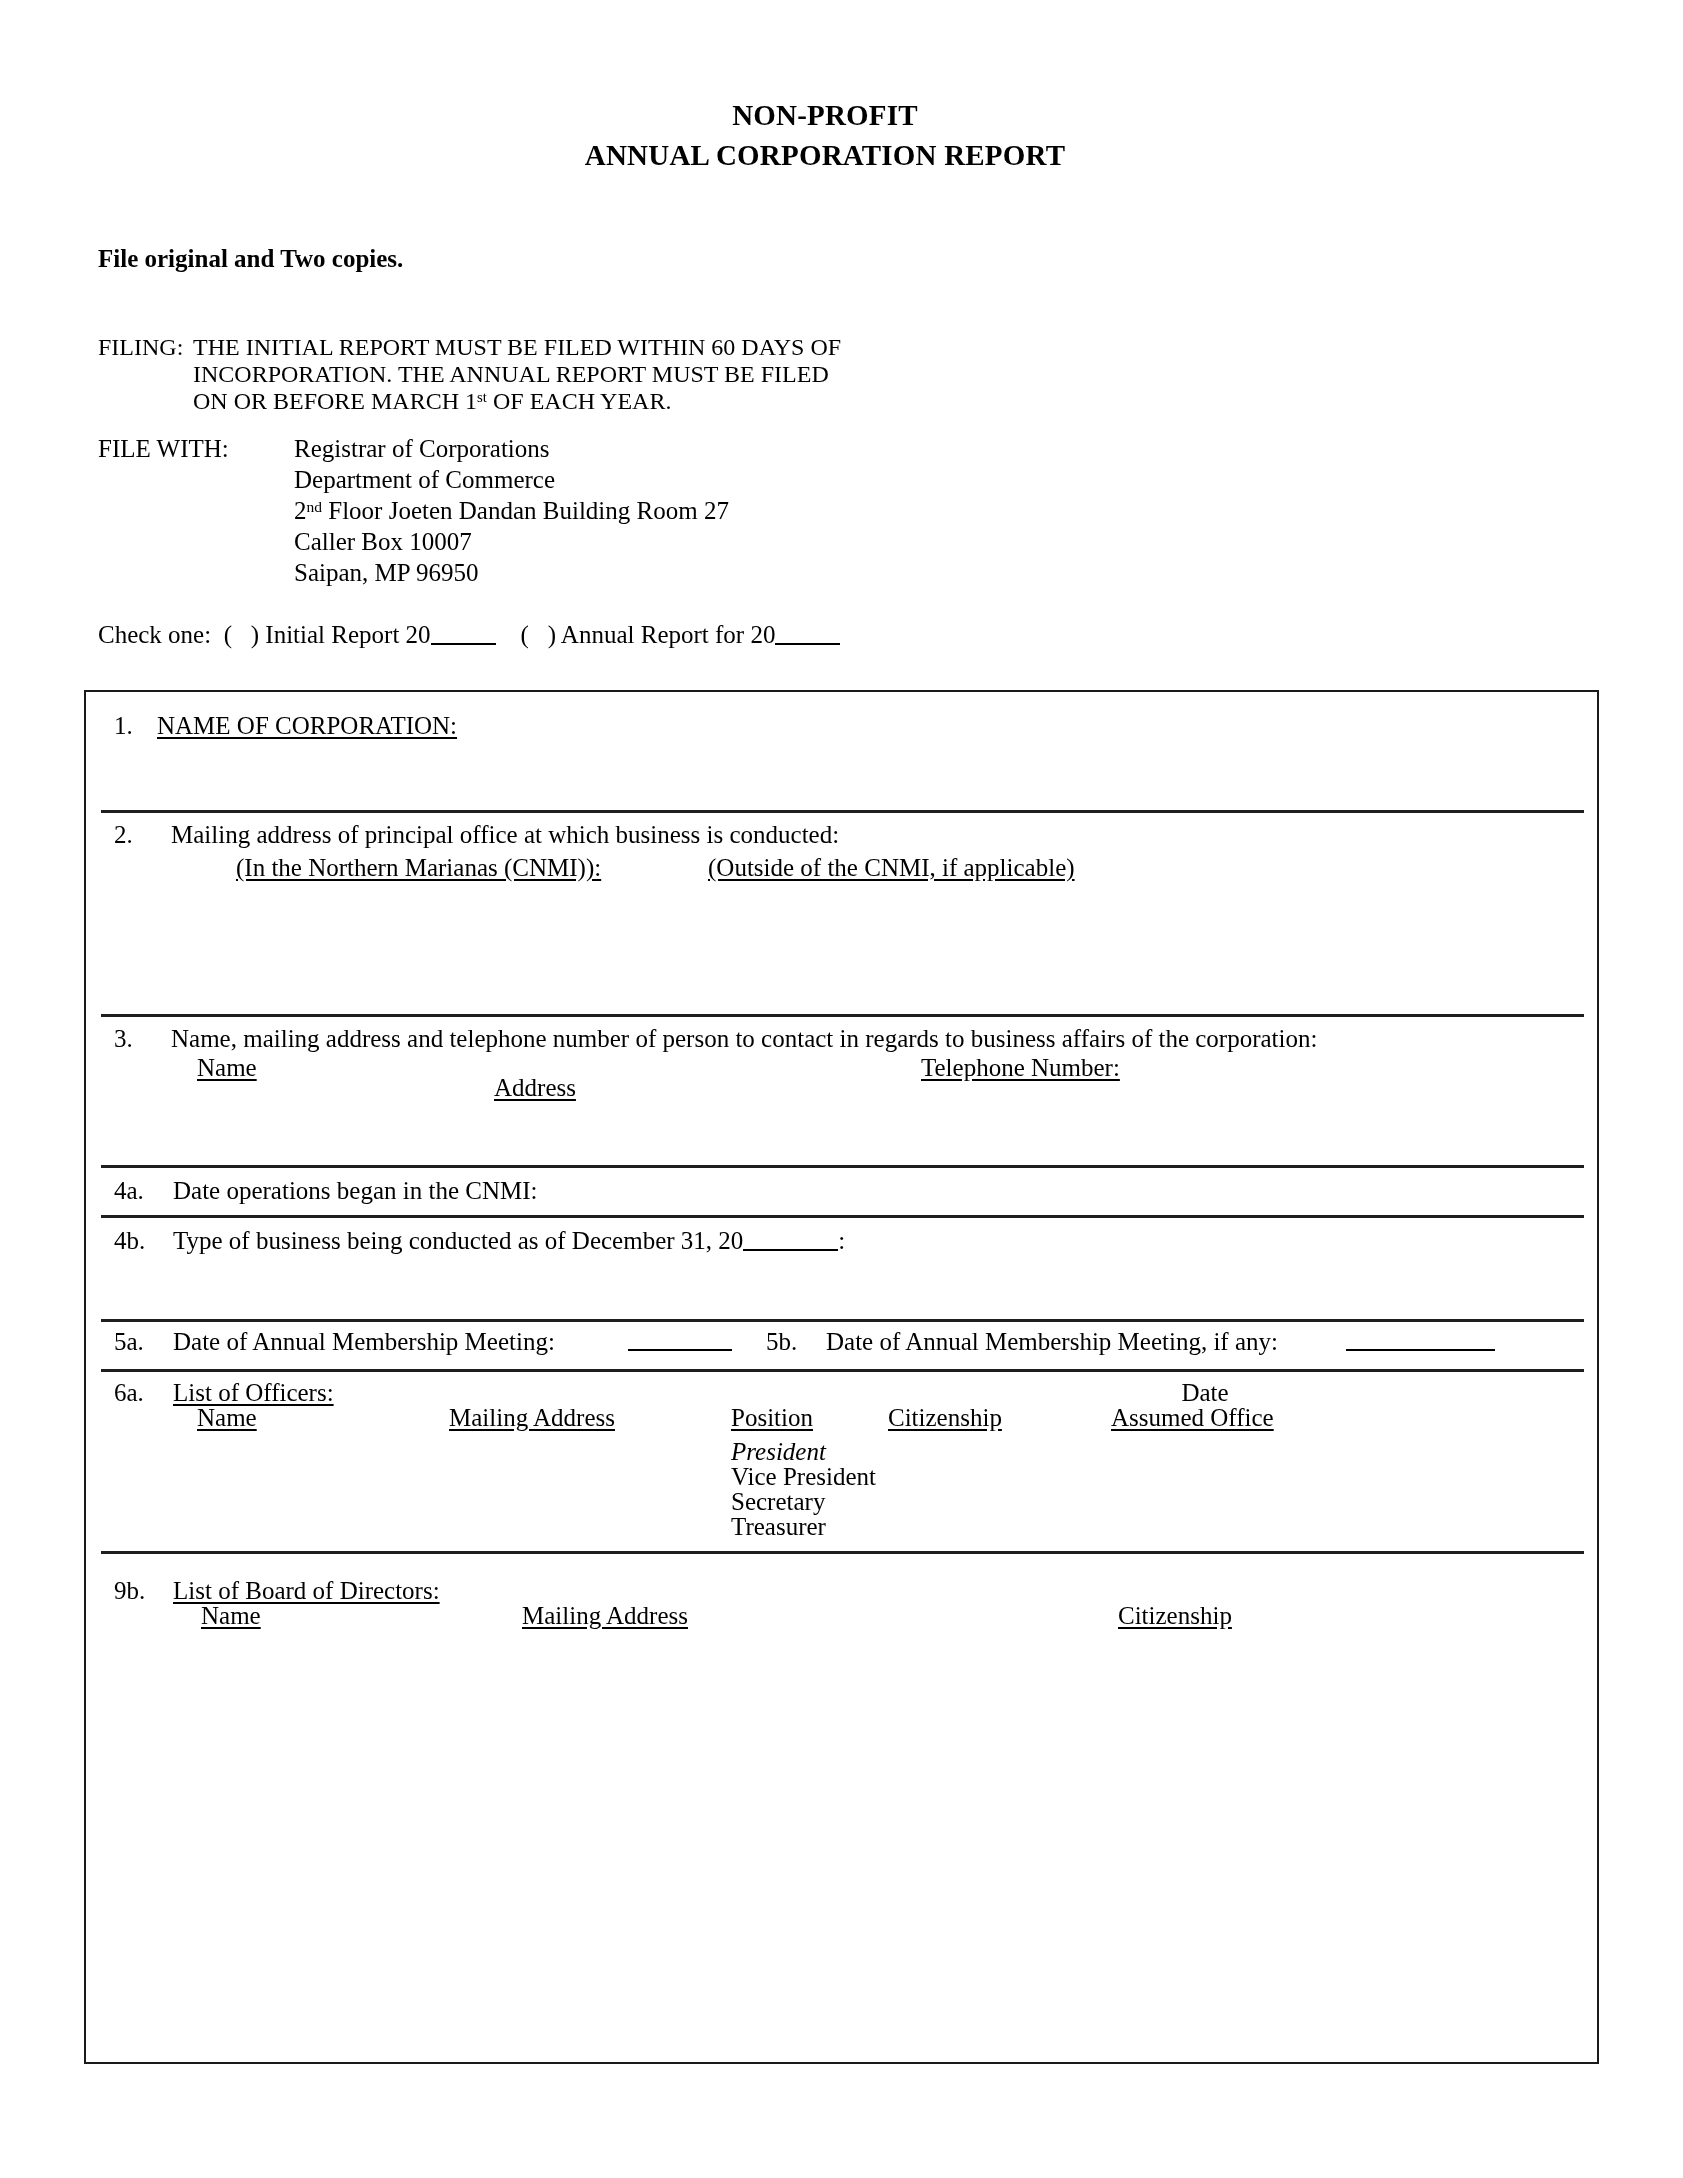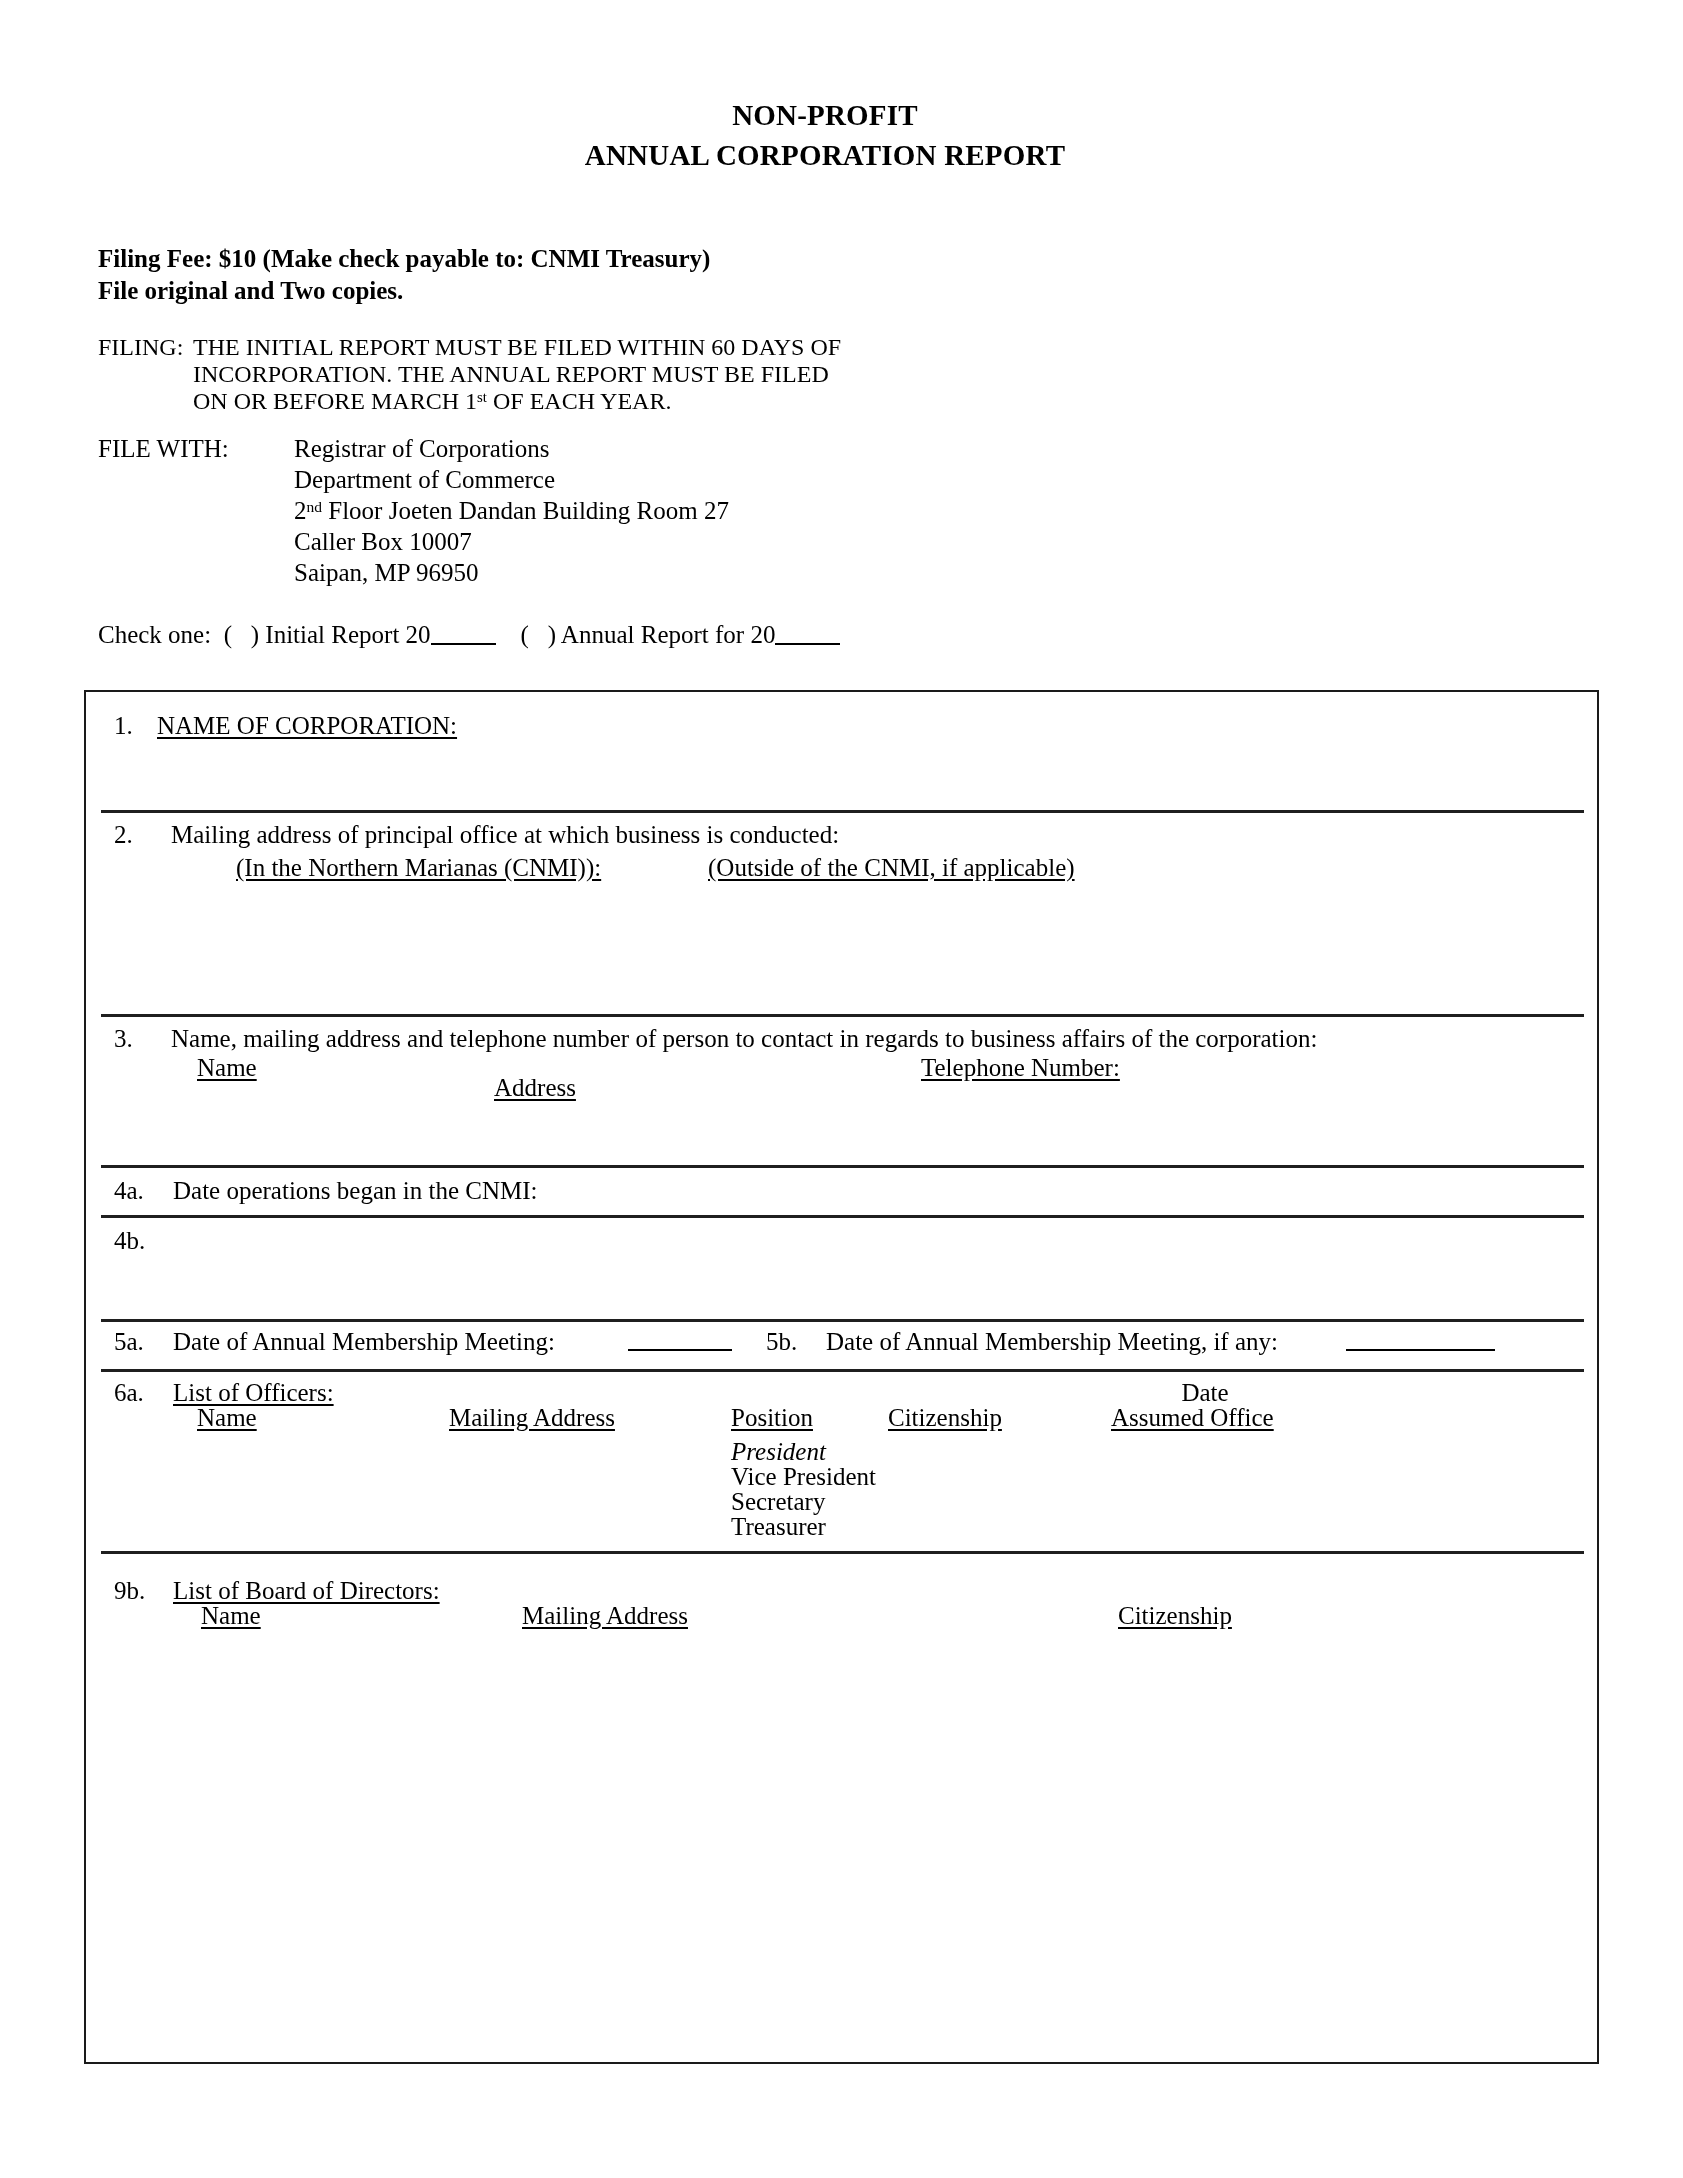--- a/index.html
+++ b/index.html
@@ -155,21 +155,20 @@
 <body>
 
 <div id="page">
 
   <div class="title-block">
     <div class="title-line">NON-PROFIT</div>
     <div class="title-line">ANNUAL CORPORATION REPORT</div>
   </div>
 
   <div class="fee-block">
-    <div>Filing Fee:  $10 (Make check payable to: CNMI Treasury)</div>
     <div>File original and Two copies.</div>
   </div>
 
   <div class="filing-block">
     <div class="filing-row">
       <div class="filing-label">FILING:</div>
       <div class="filing-text">THE INITIAL REPORT MUST BE FILED WITHIN 60 DAYS OF</div>
     </div>
     <div class="filing-indent">INCORPORATION.  THE ANNUAL REPORT MUST BE FILED</div>
     <div class="filing-indent"><span>ON OR BEFORE MARCH 1</span><sup class="ord">st</sup><span> OF EACH YEAR.</span></div>
@@ -215,20 +214,21 @@
     <div class="fld u" style="left:111px; top:360px;">Name</div>
     <div class="fld u" style="left:408px; top:360px;margin-top:20px;">Address</div>
     <div class="fld u" style="left:835px; top:360px;">Telephone Number:</div>
     <div style="position:absolute; left:28px; top:398px; width:1455px; height:69px;"></div>
 
     <div class="fld" style="left:28px; top:483px;">4a.</div>
     <div class="fld" style="left:87px; top:483px;">Date operations began in the CNMI:</div>
     <div style="position:absolute; left:515px; top:483px; width:960px; height:34px;"></div>
 
     <div class="fld" style="left:28px; top:533px;">4b.</div>
+    <div class="fld" style="left:87px; top:533px;"><span>Type of business being conducted as of December 31, 20</span><span class="blank-s" style="width:95px;"></span><span>:</span></div>
     <div style="position:absolute; left:28px; top:570px; width:1455px; height:51px;"></div>
 
     <div class="fld" style="left:28px; top:634px;">5a.</div>
     <div class="fld" style="left:87px; top:634px;">Date of Annual Membership Meeting:</div>
     <div class="blank-s" style="position:absolute; left:542px; top:657px; width:104px;"></div>
 
     <div class="fld" style="left:680px; top:634px;">5b.</div>
     <div class="fld" style="left:740px; top:634px;">Date of Annual Membership Meeting, if any:</div>
     <div class="blank-s" style="position:absolute; left:1260px; top:657px; width:149px;"></div>
 

